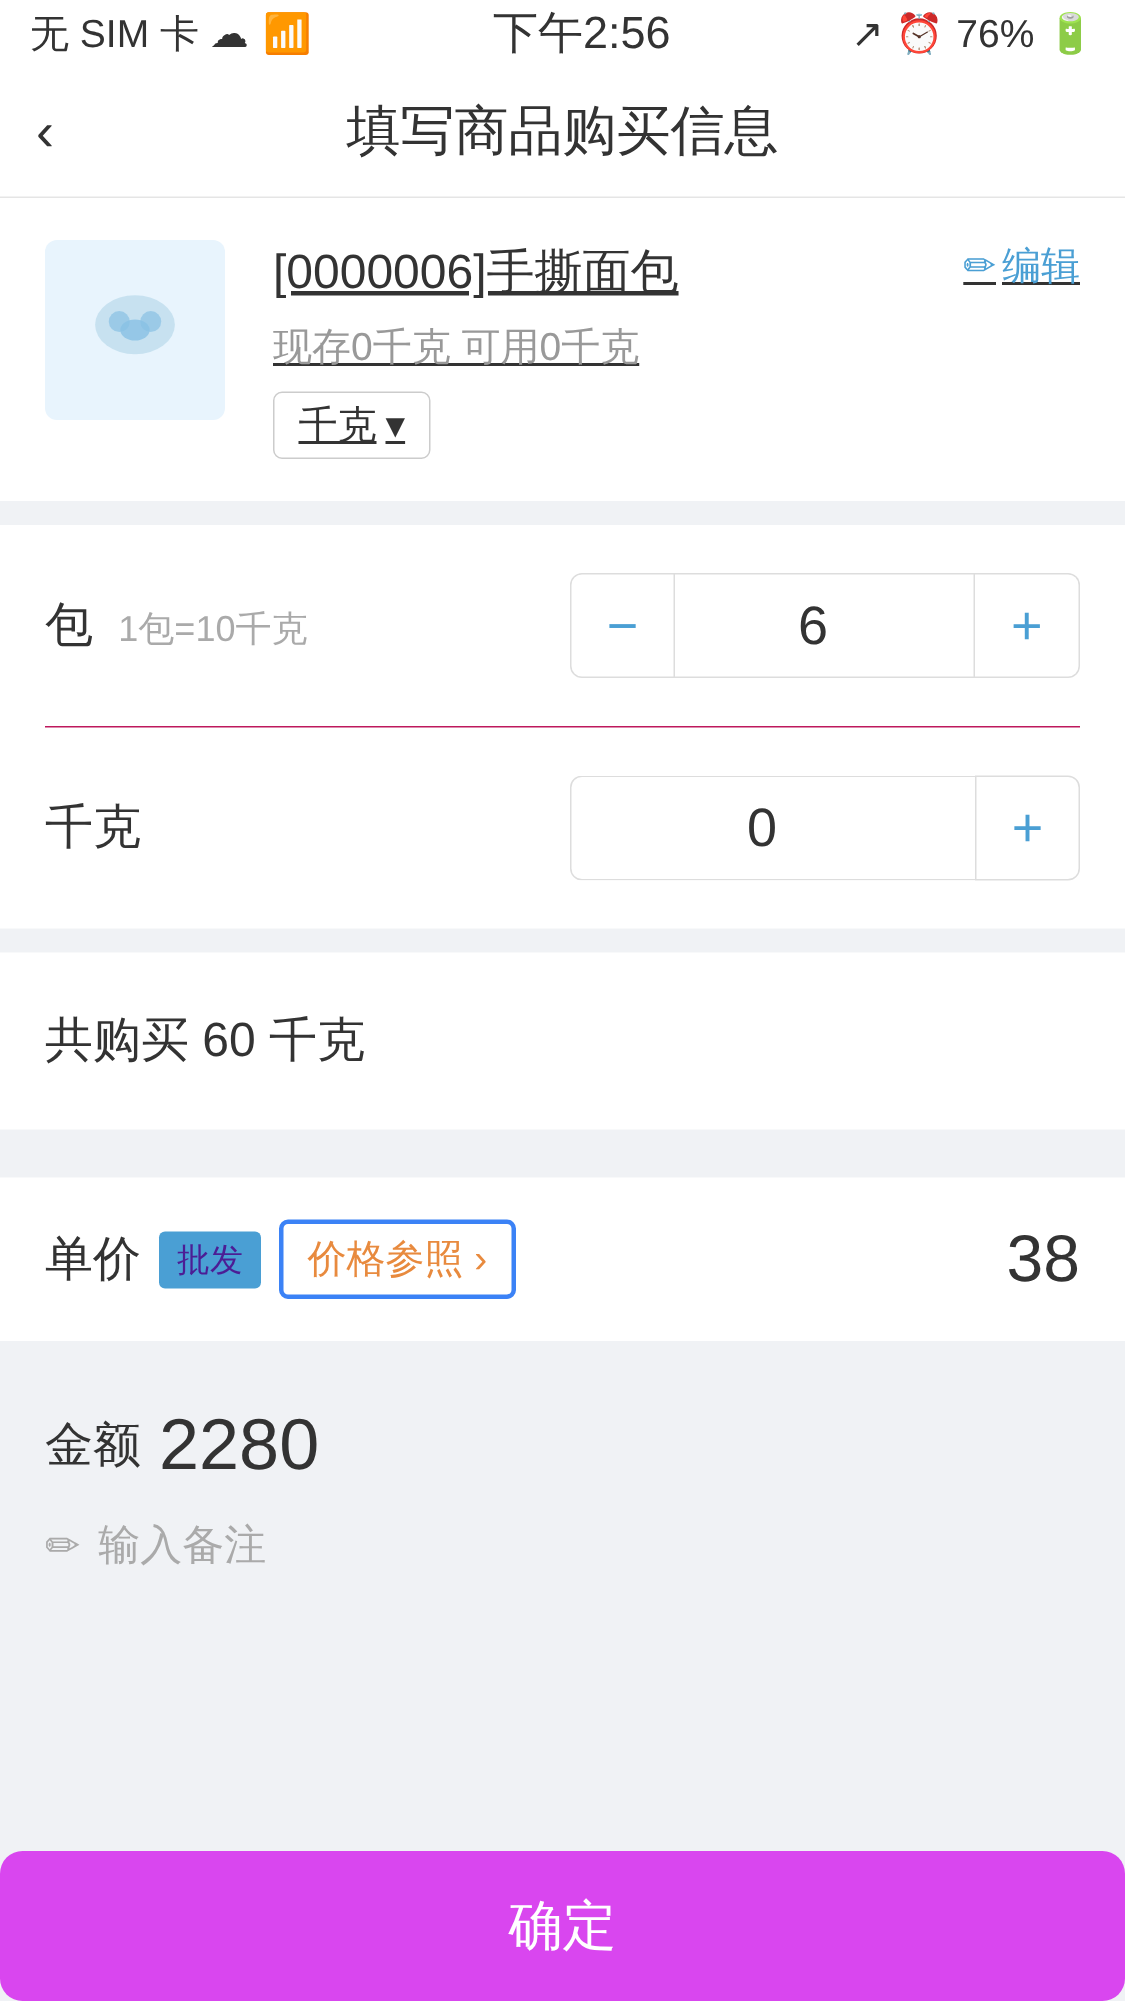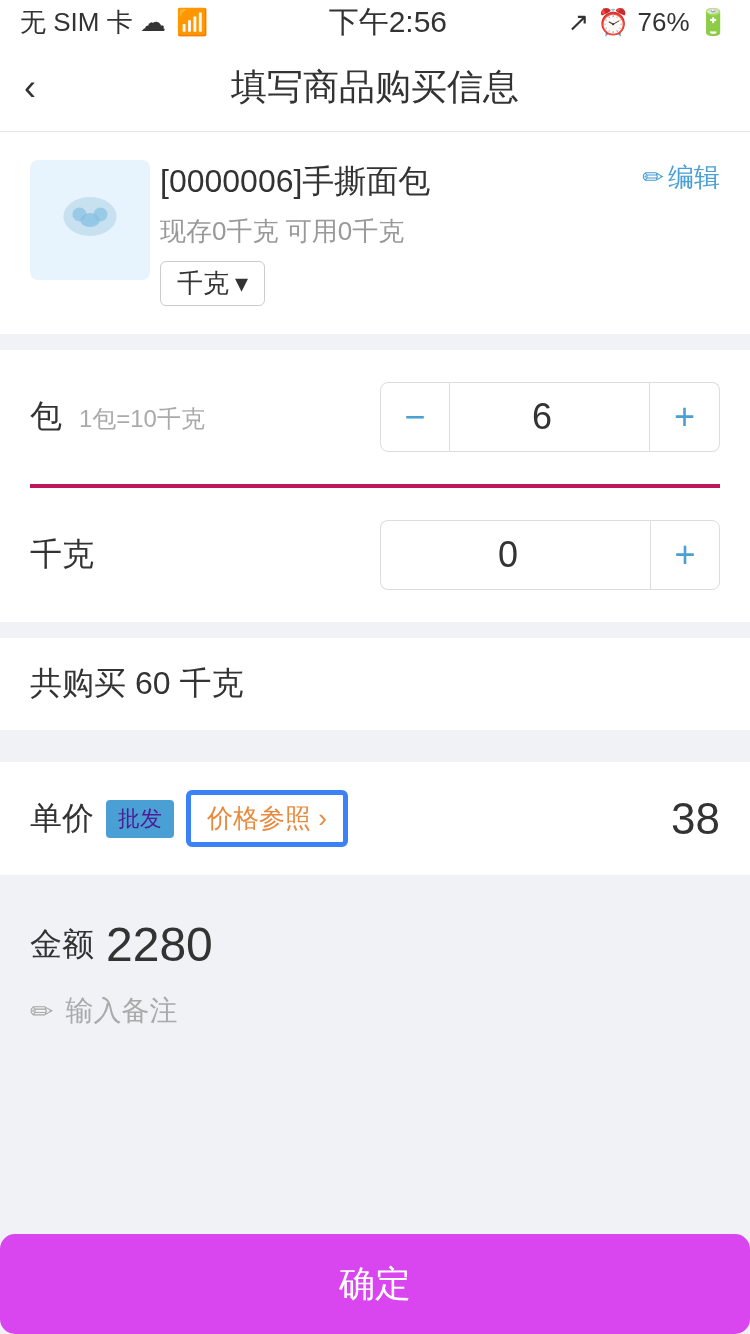--- a/index.html
+++ b/index.html
@@ -54,22 +54,23 @@
       font-weight: 500;
       color: #333;
     }
 
     
     .product-card {
       background: #fff;
       padding: 28px 30px;
       display: flex;
       align-items: flex-start;
-      gap: 10px;
+      gap: 32px;
       margin-bottom: 16px;
+      text-decoration: underline;
     }
     .product-image {
       width: 120px;
       height: 120px;
       background: #e8f4fd;
       border-radius: 8px;
       display: flex;
       align-items: center;
       justify-content: center;
       flex-shrink: 0;
@@ -114,21 +115,21 @@
       padding: 0 30px;
       margin-bottom: 16px;
     }
 
     
     .qty-row {
       display: flex;
       align-items: center;
       justify-content: space-between;
       padding: 32px 0;
-      border-bottom: 4px solid #be185d;
+      border-bottom: 1px solid #be185d;
     }
     .qty-row:last-child { border-bottom: none; }
     .qty-label { font-size: 32px; color: #333; }
     .qty-hint { font-size: 24px; color: #aaa; margin-left: 8px; }
     .qty-control {
       display: flex;
       align-items: center;
       gap: 0;
     }
     .qty-btn {
@@ -163,21 +164,21 @@
       text-align: center;
       font-size: 36px;
       color: #333;
       outline: none;
       border-radius: 8px 0 0 8px;
     }
 
     
     .summary-section {
       background: #fff;
-      padding: 24px 30px;
+      padding: 37px 30px;
       display: flex;
       align-items: center;
       justify-content: space-between;
       margin-bottom: 16px;
       text-align: center;
     }
     .summary-text { font-size: 32px; color: #333; }
     .batch-btn {
       border: 1px solid #ddd;
       border-radius: 8px;
@@ -202,21 +203,21 @@
     .price-left { display: flex; align-items: center; gap: 12px; }
     .price-label { font-size: 32px; color: #333; }
     .price-tag {
       background: #4a9fd4;
       color: #4c1d95;
       font-size: 22px;
       padding: 4px 12px;
       border-radius: 4px;
     }
     .price-ref-btn {
-      border: 5px solid #3b82f6;
+      border: 3px solid #3b82f6;
       border-radius: 6px;
       padding: 6px 16px;
       font-size: 26px;
       color: #e88a3e;
       background: #fff;
       display: flex;
       align-items: center;
       gap: 4px;
       cursor: pointer;
     }

